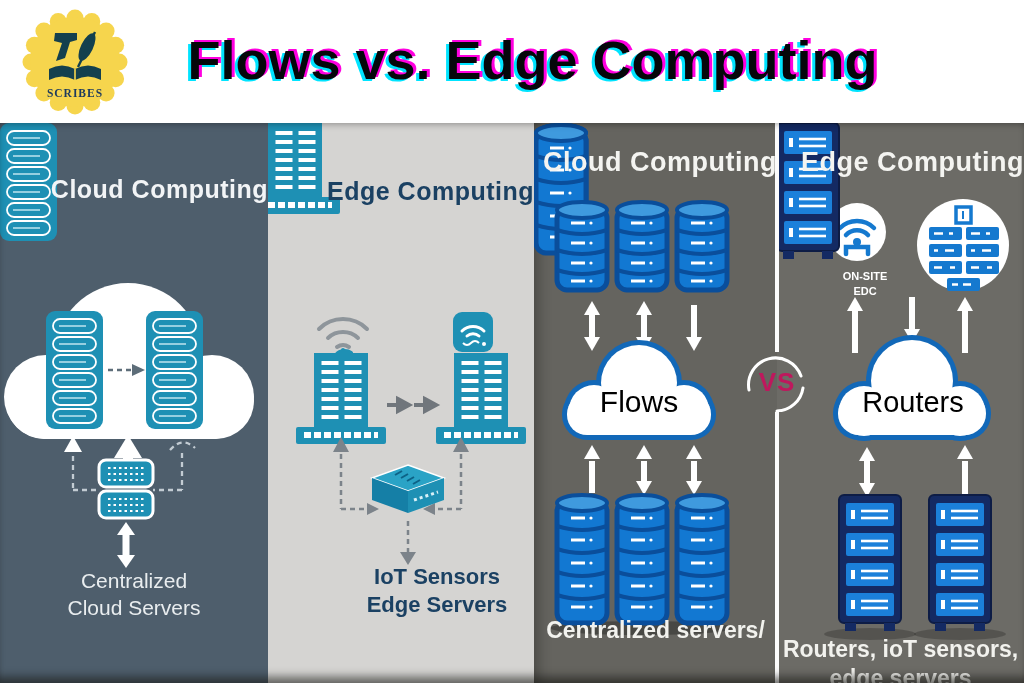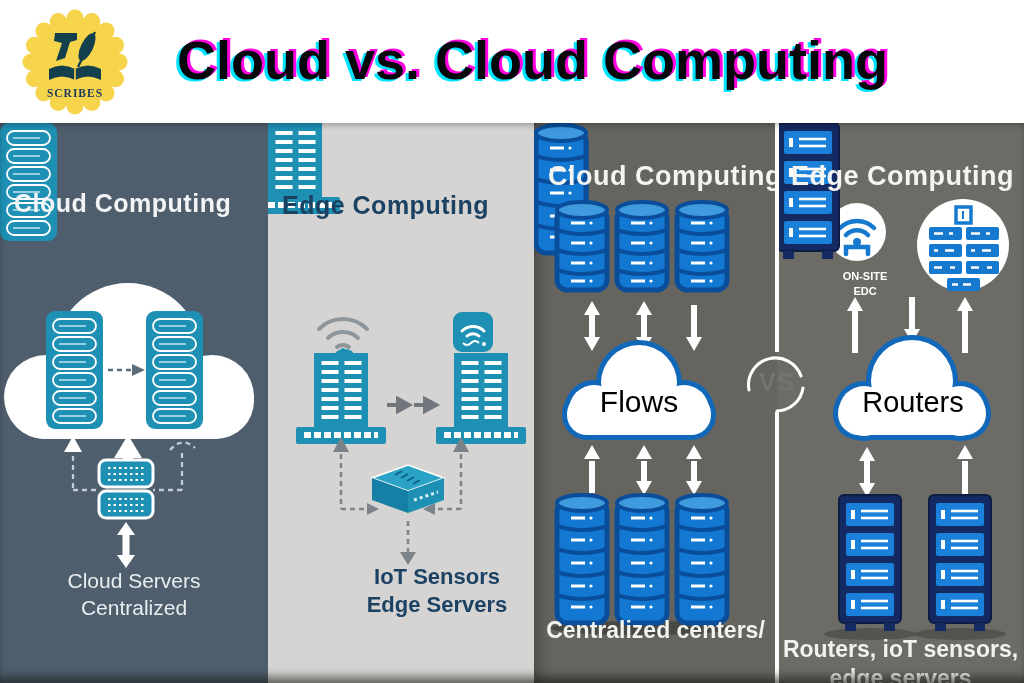--- a/index.html
+++ b/index.html
@@ -12,21 +12,21 @@
          font-size:54px;font-weight:bold;color:#05070a;white-space:nowrap;margin:0;
          text-shadow:3px -2px 0 var(--glitch_magenta), -3px 2px 0 var(--glitch_cyan);}
   
   .main{position:absolute;top:123px;left:0;width:1024px;height:560px;display:flex;}
   .panel{position:relative;height:100%;}
   .p1{width:268px;background:var(--panel1_bg);}
   .p2{width:266px;background:var(--panel2_bg);}
   .p3{width:243px;background:var(--panel3_bg);box-shadow:inset 14px 0 14px -10px rgba(0,0,0,.3);}
   .p4{width:247px;background:var(--panel4_bg);}
   .art{position:absolute;left:0;top:0;width:100%;height:100%;}
-  .panel h2{position:absolute;width:100%;text-align:left;margin:14px;font-weight:bold;letter-spacing:.5px;}
+  .panel h2{position:absolute;width:100%;text-align:right;margin:0;font-weight:bold;letter-spacing:.5px;}
   .p1 h2{top:52px;font-size:25px;color:#f2f4f6;}
   .p2 h2{top:54px;font-size:25px;color:var(--navy_text);}
   .p3 h2{top:24px;font-size:27px;color:#f4f4f1;}
   .p4 h2{top:24px;font-size:27px;color:#f4f4f1;}
   .caption{position:absolute;width:100%;text-align:center;line-height:1.27;}
   .caption span{display:block;}
   .p1 .caption{top:445px;font-size:21px;color:#e9edef;font-weight:normal;}
   .p2 .caption{top:440px;font-size:22px;color:var(--navy_text);font-weight:bold;margin-left:36px;}
   .p3 .caption{top:493px;font-size:23px;color:#f2f2ee;font-weight:bold;}
   .p4 .caption{top:512px;font-size:23px;color:#f2f2ee;font-weight:bold;}
@@ -36,21 +36,21 @@
   .onsite-label{position:absolute;left:80px;top:146px;transform:translateX(-50%);
                 text-align:center;font-size:11px;font-weight:bold;color:#fff;line-height:1.35;}
   .onsite-label span{display:block;margin-left:16px;}
   
   .divider{position:absolute;left:775px;width:4px;background:#fcfcfc;}
   .div-top{top:0;height:229px;}
   .div-bot{top:289px;height:271px;}
   .vs{position:absolute;left:743px;top:229px;width:68px;height:60px;}
   .vs svg{position:absolute;left:0;top:0;}
   .vs span{position:absolute;left:50%;top:50%;transform:translate(-50%,-50%);
-           color:#737373;font-size:26px;font-weight:bold;letter-spacing:1px;}
+           color:#be185d;font-size:26px;font-weight:bold;letter-spacing:1px;}
   
   .edge-overlay{position:absolute;left:0;top:0;width:100%;height:100%;pointer-events:none;
     box-shadow:inset 0 -11px 10px -5px rgba(22,21,18,.6), inset 0 5px 7px -4px rgba(0,0,0,.35);}
 </style>
 </head>
 <body>
 
 <div class="stage">
 
   <div class="hdr">
@@ -76,21 +76,21 @@
       </g>
       <g fill="#14404e">
         <path d="M35,26 h22 v7 l-7,2 -5,16 -9,3 6,-18 -8,-2 z"></path>
         <ellipse cx="67" cy="40" rx="6" ry="15" transform="rotate(26 67 40)"></ellipse>
         <path d="M58,60 L75,25" stroke="#14404e" stroke-width="2.4" fill="none"></path>
         <path d="M29,62 Q42,55 55,62 Q68,55 81,62 L81,73 Q68,66 55,73 Q42,66 29,73 Z"></path>
         <path d="M55,62 v11" stroke="#f6d54d" stroke-width="1.6"></path>
       </g>
       <text x="55" y="90" text-anchor="middle" font-family="Liberation Serif, serif" font-size="11.5" font-weight="bold" fill="#1c3a5e" letter-spacing="1">SCRIBES</text>
     </svg>
-    <h1 class="title">Cloud vs. Cloud Computing</h1>
+    <h1 class="title">Flows vs. Edge Computing</h1>
   </div>
 
   <div class="main">
 
     <section class="panel p1">
       <svg class="art" viewBox="0 0 268 560">
 
         <g fill="#ffffff">
           <circle cx="128" cy="234" r="74"></circle>
           <circle cx="46" cy="274" r="42"></circle>
@@ -152,22 +152,22 @@
         </g>
 
         <g fill="#ffffff">
           <polygon points="126,399 117,412 135,412"></polygon>
           <rect x="122.5" y="410" width="7" height="22"></rect>
           <polygon points="126,445 117,432 135,432"></polygon>
         </g>
       </svg>
       <h2>Cloud Computing</h2>
       <div class="caption">
+        <span>Centralized</span>
         <span>Cloud Servers</span>
-        <span>Centralized</span>
       </div>
     </section>
 
     <section class="panel p2">
       <svg class="art" viewBox="0 0 266 560">
 
         <g fill="none" stroke="#8e959b" stroke-width="4" stroke-linecap="round">
           <path d="M51,206 A34,34 0 0 1 99,206"></path>
           <path d="M60,215 A22,22 0 0 1 90,215"></path>
           <path d="M69,224 A11,11 0 0 1 81,224"></path>
@@ -340,21 +340,21 @@
         </g>
 
         <ellipse cx="108" cy="505" rx="92" ry="7" fill="rgba(0,0,0,0.28)"></ellipse>
         <use href="#cyl5" x="21" y="370"></use>
         <use href="#cyl5" x="81" y="370"></use>
         <use href="#cyl5" x="141" y="370"></use>
       </svg>
       <h2>Cloud Computing</h2>
       <div class="cloud-word">Flows</div>
       <div class="caption">
-        <span>Centralized centers/</span>
+        <span>Centralized servers/</span>
       </div>
     </section>
 
     <section class="panel p4">
       <svg class="art" viewBox="0 0 247 560">
 
         <g>
           <circle cx="80" cy="109" r="29" fill="#ffffff"></circle>
           <g stroke="#1579cf" stroke-width="4.5" fill="none" stroke-linecap="round">
             <path d="M63,105 A24,24 0 0 1 97,105"></path>

